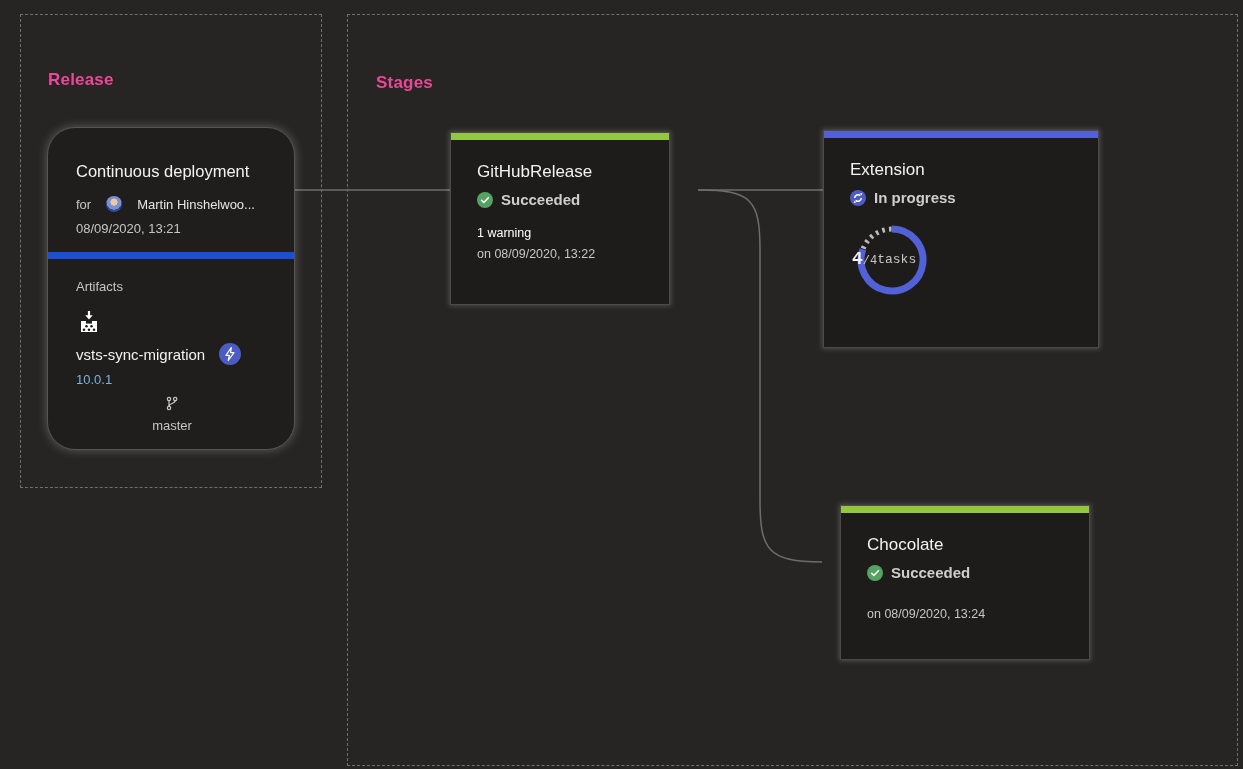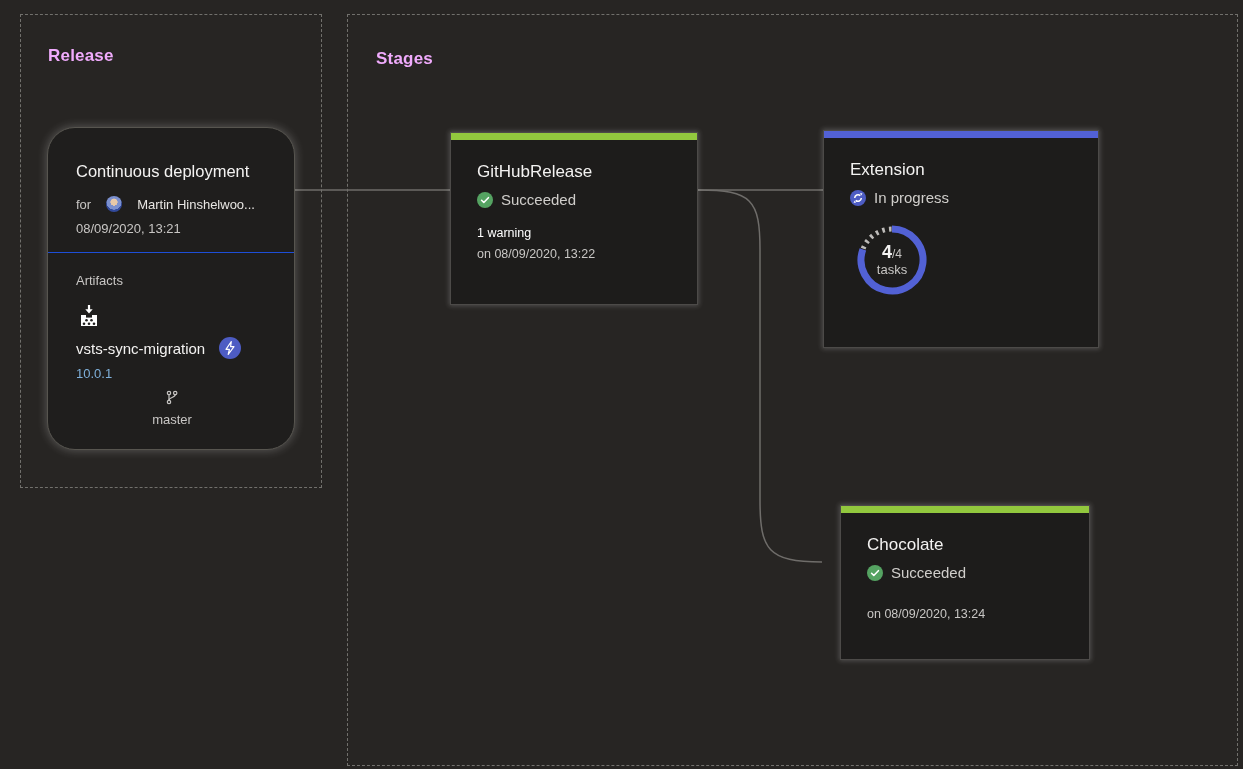--- a/index.html
+++ b/index.html
@@ -6,71 +6,71 @@
   html,body { background:#272523; }
   body { font-family:"Liberation Sans", sans-serif; }
   .canvas { position:relative; width:1243px; height:769px; background:#272523; overflow:hidden; }
 
   .connectors { position:absolute; left:0; top:0; width:1243px; height:769px; }
   .connectors path { stroke:#6f6d6a; stroke-width:1.5; fill:none; }
 
   .panel { position:absolute; border:1px dashed #71706c; }
   .release-panel { left:20px; top:14px; width:302px; height:474px; }
   .stages-panel  { left:347px; top:14px; width:891px; height:752px; }
-  .panel-heading { position:absolute; color:#f0abfc; font-size:17px; font-weight:700; letter-spacing:.2px; }
+  .panel-heading { position:absolute; color:#ec4899; font-size:17px; font-weight:700; letter-spacing:.2px;margin-top:24px; }
   .release-panel .panel-heading { left:27px; top:31px; }
   .stages-panel  .panel-heading { left:28px; top:34px; }
 
   
   .release-card {
     position:absolute; left:47px; top:127px; width:248px; height:323px;
     background:#1f1e1d; border:1px solid #57554f; border-radius:28px;
     box-shadow:0 0 10px 1px rgba(255,255,255,.22);
     padding:24px 26px 0 28px; color:#d0cecb;
   }
   .release-title { color:#f3f2f1; font-size:16.5px; font-weight:400; margin-top:10px; }
   .for-row { display:flex; align-items:center; gap:15px; margin-top:15px; font-size:13px; color:#c8c6c4; }
   .for-row .name { color:#e8e6e3; }
   .avatar { width:16px; height:16px; border-radius:50%; flex:0 0 16px;
     background:radial-gradient(circle at 50% 38%, #e8c9a8 0 27%, #7b90cf 29% 58%, #31499b 60% 100%); }
   .release-date { margin-top:9px; font-size:13px; color:#c8c6c4; }
-  .artifacts-section { margin:16px -26px 0 -28px; border-top:1px solid #1d4ed8; padding:20px 26px 0 28px; }
+  .artifacts-section { margin:16px -26px 0 -28px; border-top:7px solid #1d4ed8; padding:20px 26px 0 28px; }
   .artifacts-heading { font-size:13px; color:#c8c6c4; }
   .artifact-icon { display:block; margin-top:15px; }
   .artifact-row { display:flex; align-items:center; gap:14px; margin-top:8px; }
   .artifact-name { color:#f3f2f1; font-size:15px; }
   .bolt-badge { width:22px; height:22px; flex:0 0 22px; }
   .artifact-version { margin-top:7px; font-size:13px; color:#7fb0da; cursor:pointer; }
   .branch-row { display:flex; align-items:center; gap:7px; margin-top:9px; font-size:13px; color:#c8c6c4;flex-direction:column; }
 
   
   .stage-card {
     position:absolute; background:#1d1c1b; border:1px solid #4c4a48;
     box-shadow:0 0 5px 1px rgba(255,255,255,.20);
     color:#d0cecb;
   }
-  .stage-github    { left:450px; top:132px; width:248px; height:173px; }
+  .stage-github    { left:450px; top:132px; width:220px; height:173px; }
   .stage-extension { left:823px; top:130px; width:276px; height:218px; }
   .stage-chocolate { left:840px; top:505px; width:250px; height:155px; }
   .accent-bar { height:7px; width:100%; }
   .accent-green .accent-bar { background:#92c83e; }
   .accent-blue  .accent-bar { background:#5261d5; }
   .stage-body { padding:22px 18px 0 26px; }
   .stage-title { color:#f3f2f1; font-size:17px; font-weight:400; }
-  .status-row { display:flex; align-items:center; gap:8px; margin-top:9px; font-size:15px; color:#d0cecb; }
+  .status-row { display:flex; align-items:center; gap:8px; margin-top:9px; font-size:15px; color:#d0cecb;font-weight:bold; }
   .status-icon { width:16px; height:16px; flex:0 0 16px; }
   .warning-line { margin-top:18px; font-size:12.5px; font-weight:400; color:#ffffff; }
   .date-line { margin-top:7px; font-size:12.5px; color:#c8c6c4; }
   .stage-chocolate .date-line { margin-top:26px; }
 
   
   .progress-row { display:flex; margin-top:14px; }
   .ring-wrap { position:relative; width:80px; height:80px; flex:0 0 80px; margin-left:2px; }
   .ring-wrap svg { position:absolute; left:0; top:0; }
-  .ring-text { position:absolute; inset:0; display:flex; flex-direction:column; align-items:center; justify-content:center; line-height:1.1; }
+  .ring-text { position:absolute; inset:0; display:flex; flex-direction:row; align-items:center; justify-content:flex-start; line-height:1.1;font-family:Liberation Mono, monospace; }
   .ring-count { color:#f3f2f1; }
   .ring-count .big { font-size:18px; font-weight:700; }
   .ring-count .small { font-size:12px; color:#c8c6c4; }
   .ring-label { font-size:13px; color:#c8c6c4; }
   .task-col { margin-left:24px; padding-top:3px; }
   .task-name { color:#e8e6e3; font-size:14px; font-weight:600; width:92px; line-height:1.35; }
   .task-meta { display:flex; align-items:center; gap:7px; margin-top:12px; font-size:13px; color:#c8c6c4; }
   .warn-glyph { color:#d4a61f; font-size:14px; margin-left:14px; }
   .warn-count { color:#d4a61f; font-size:14px; }
 </style>

